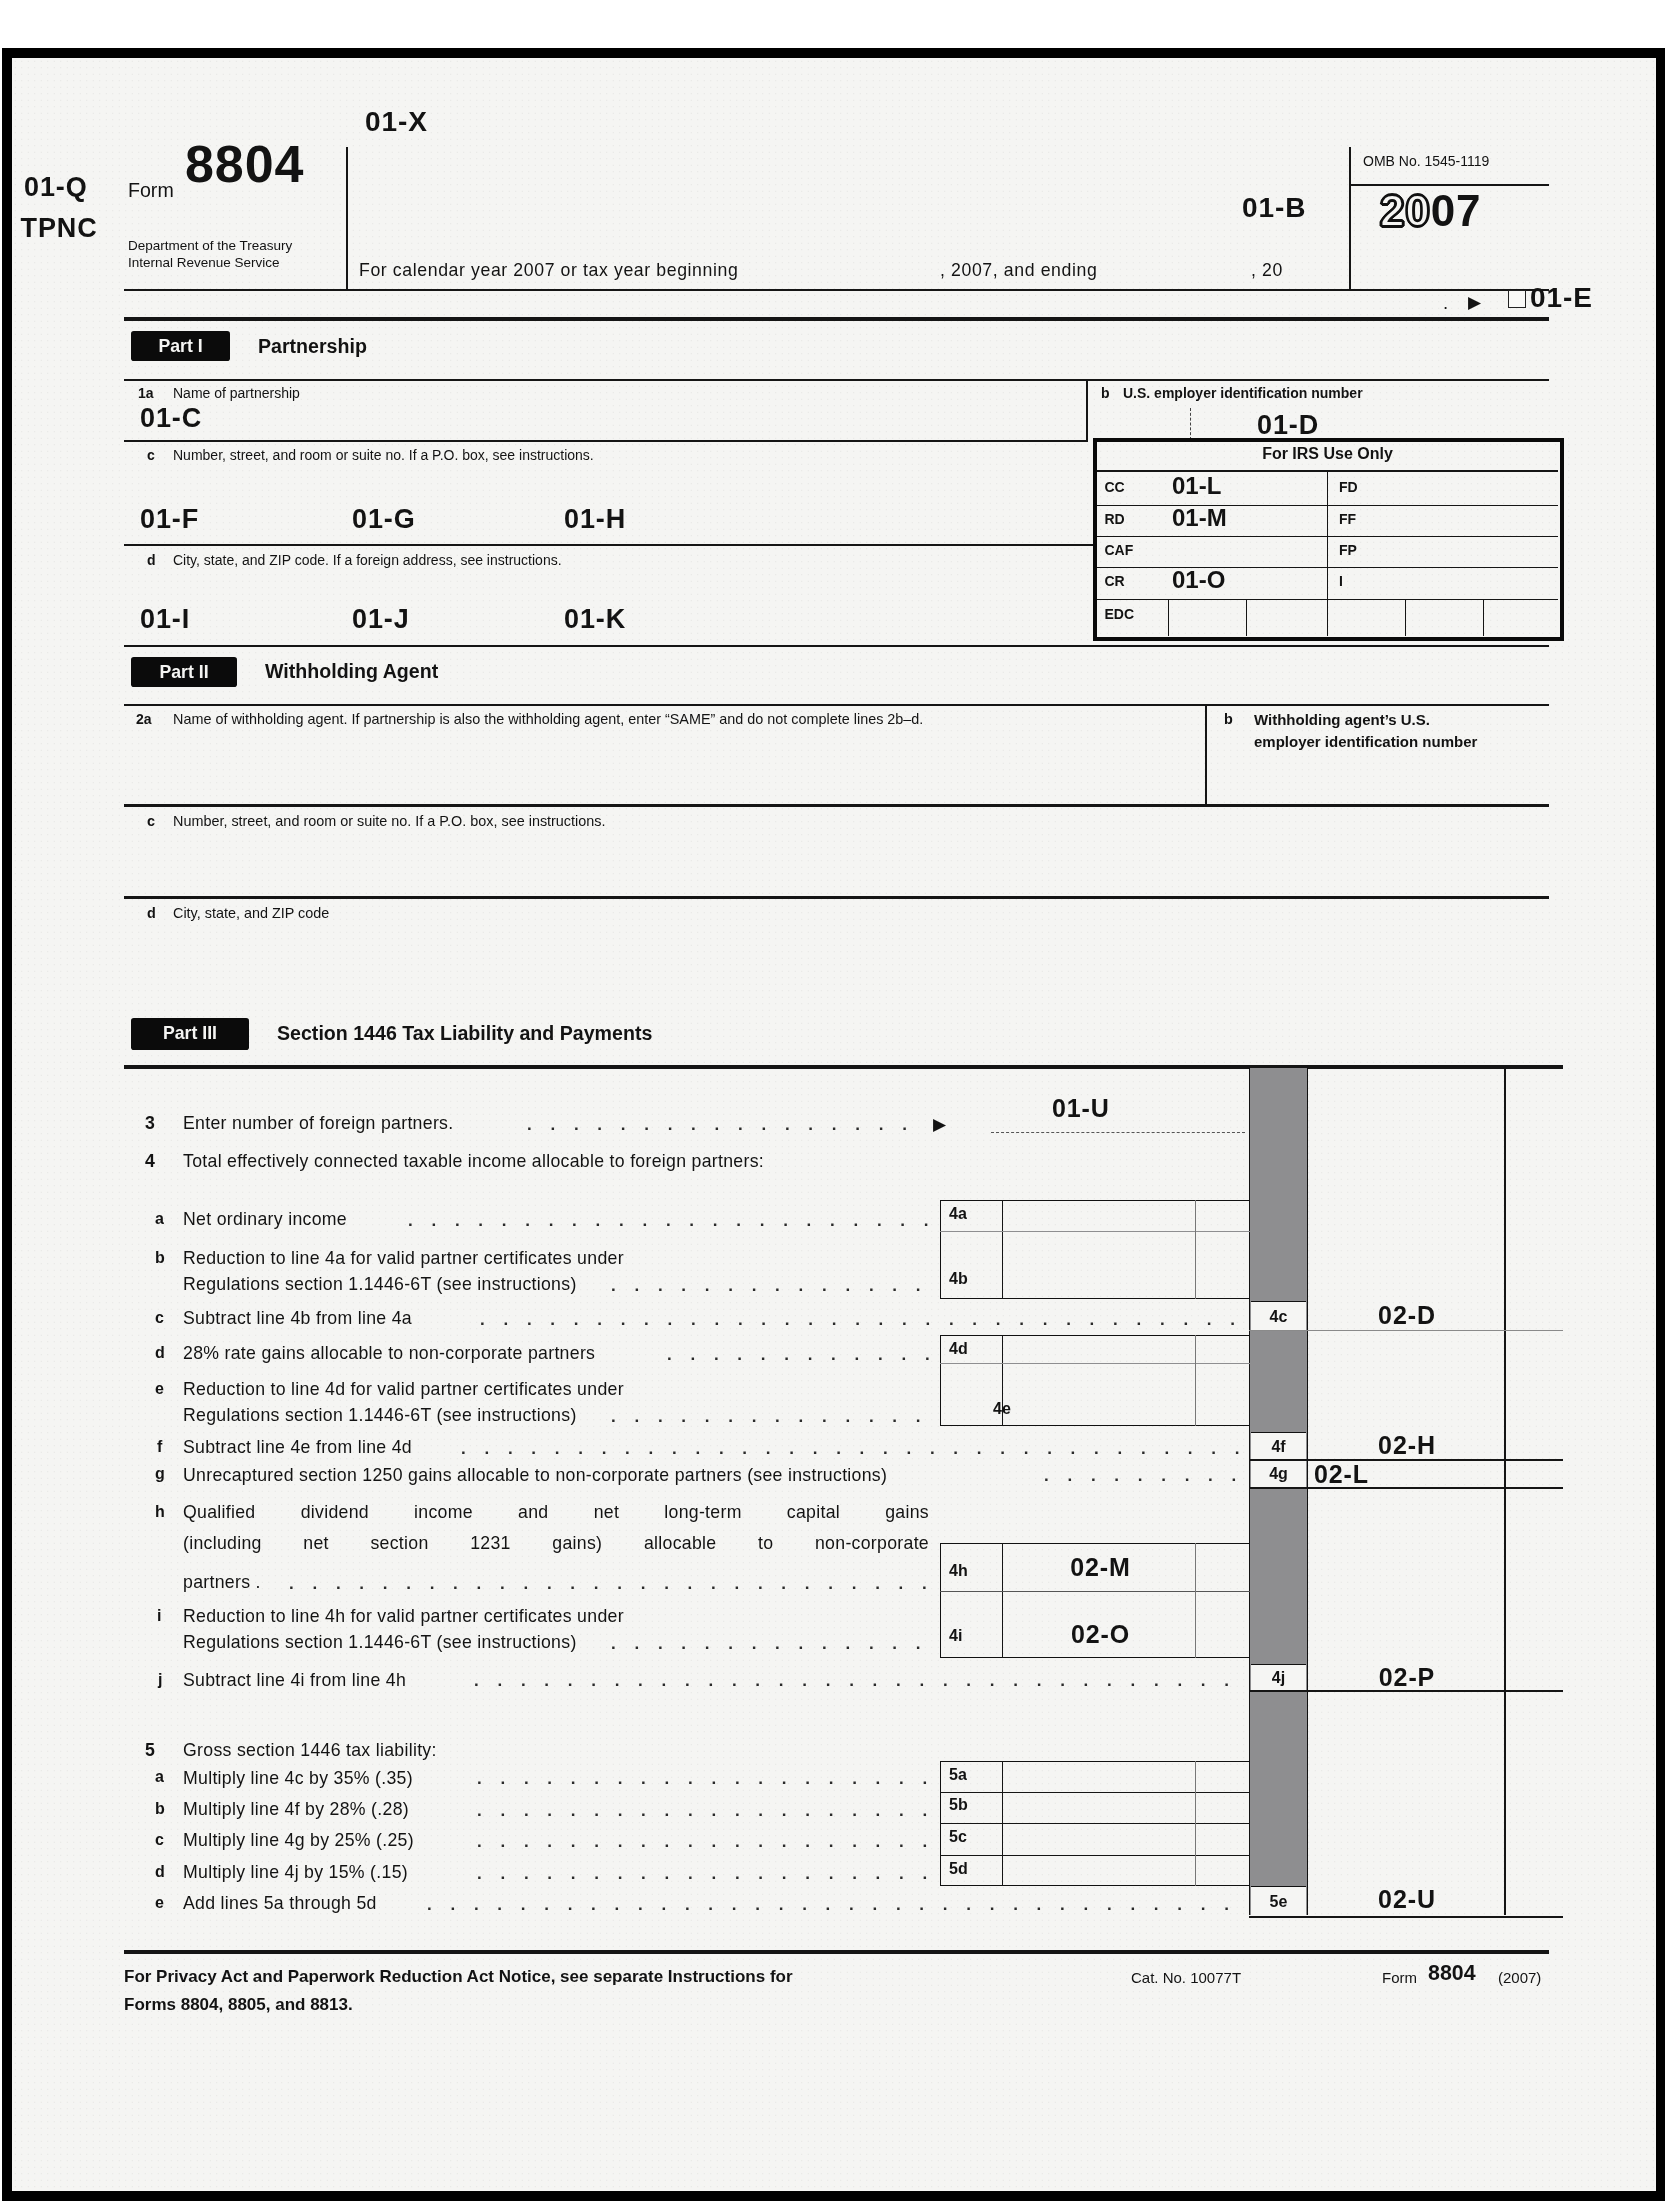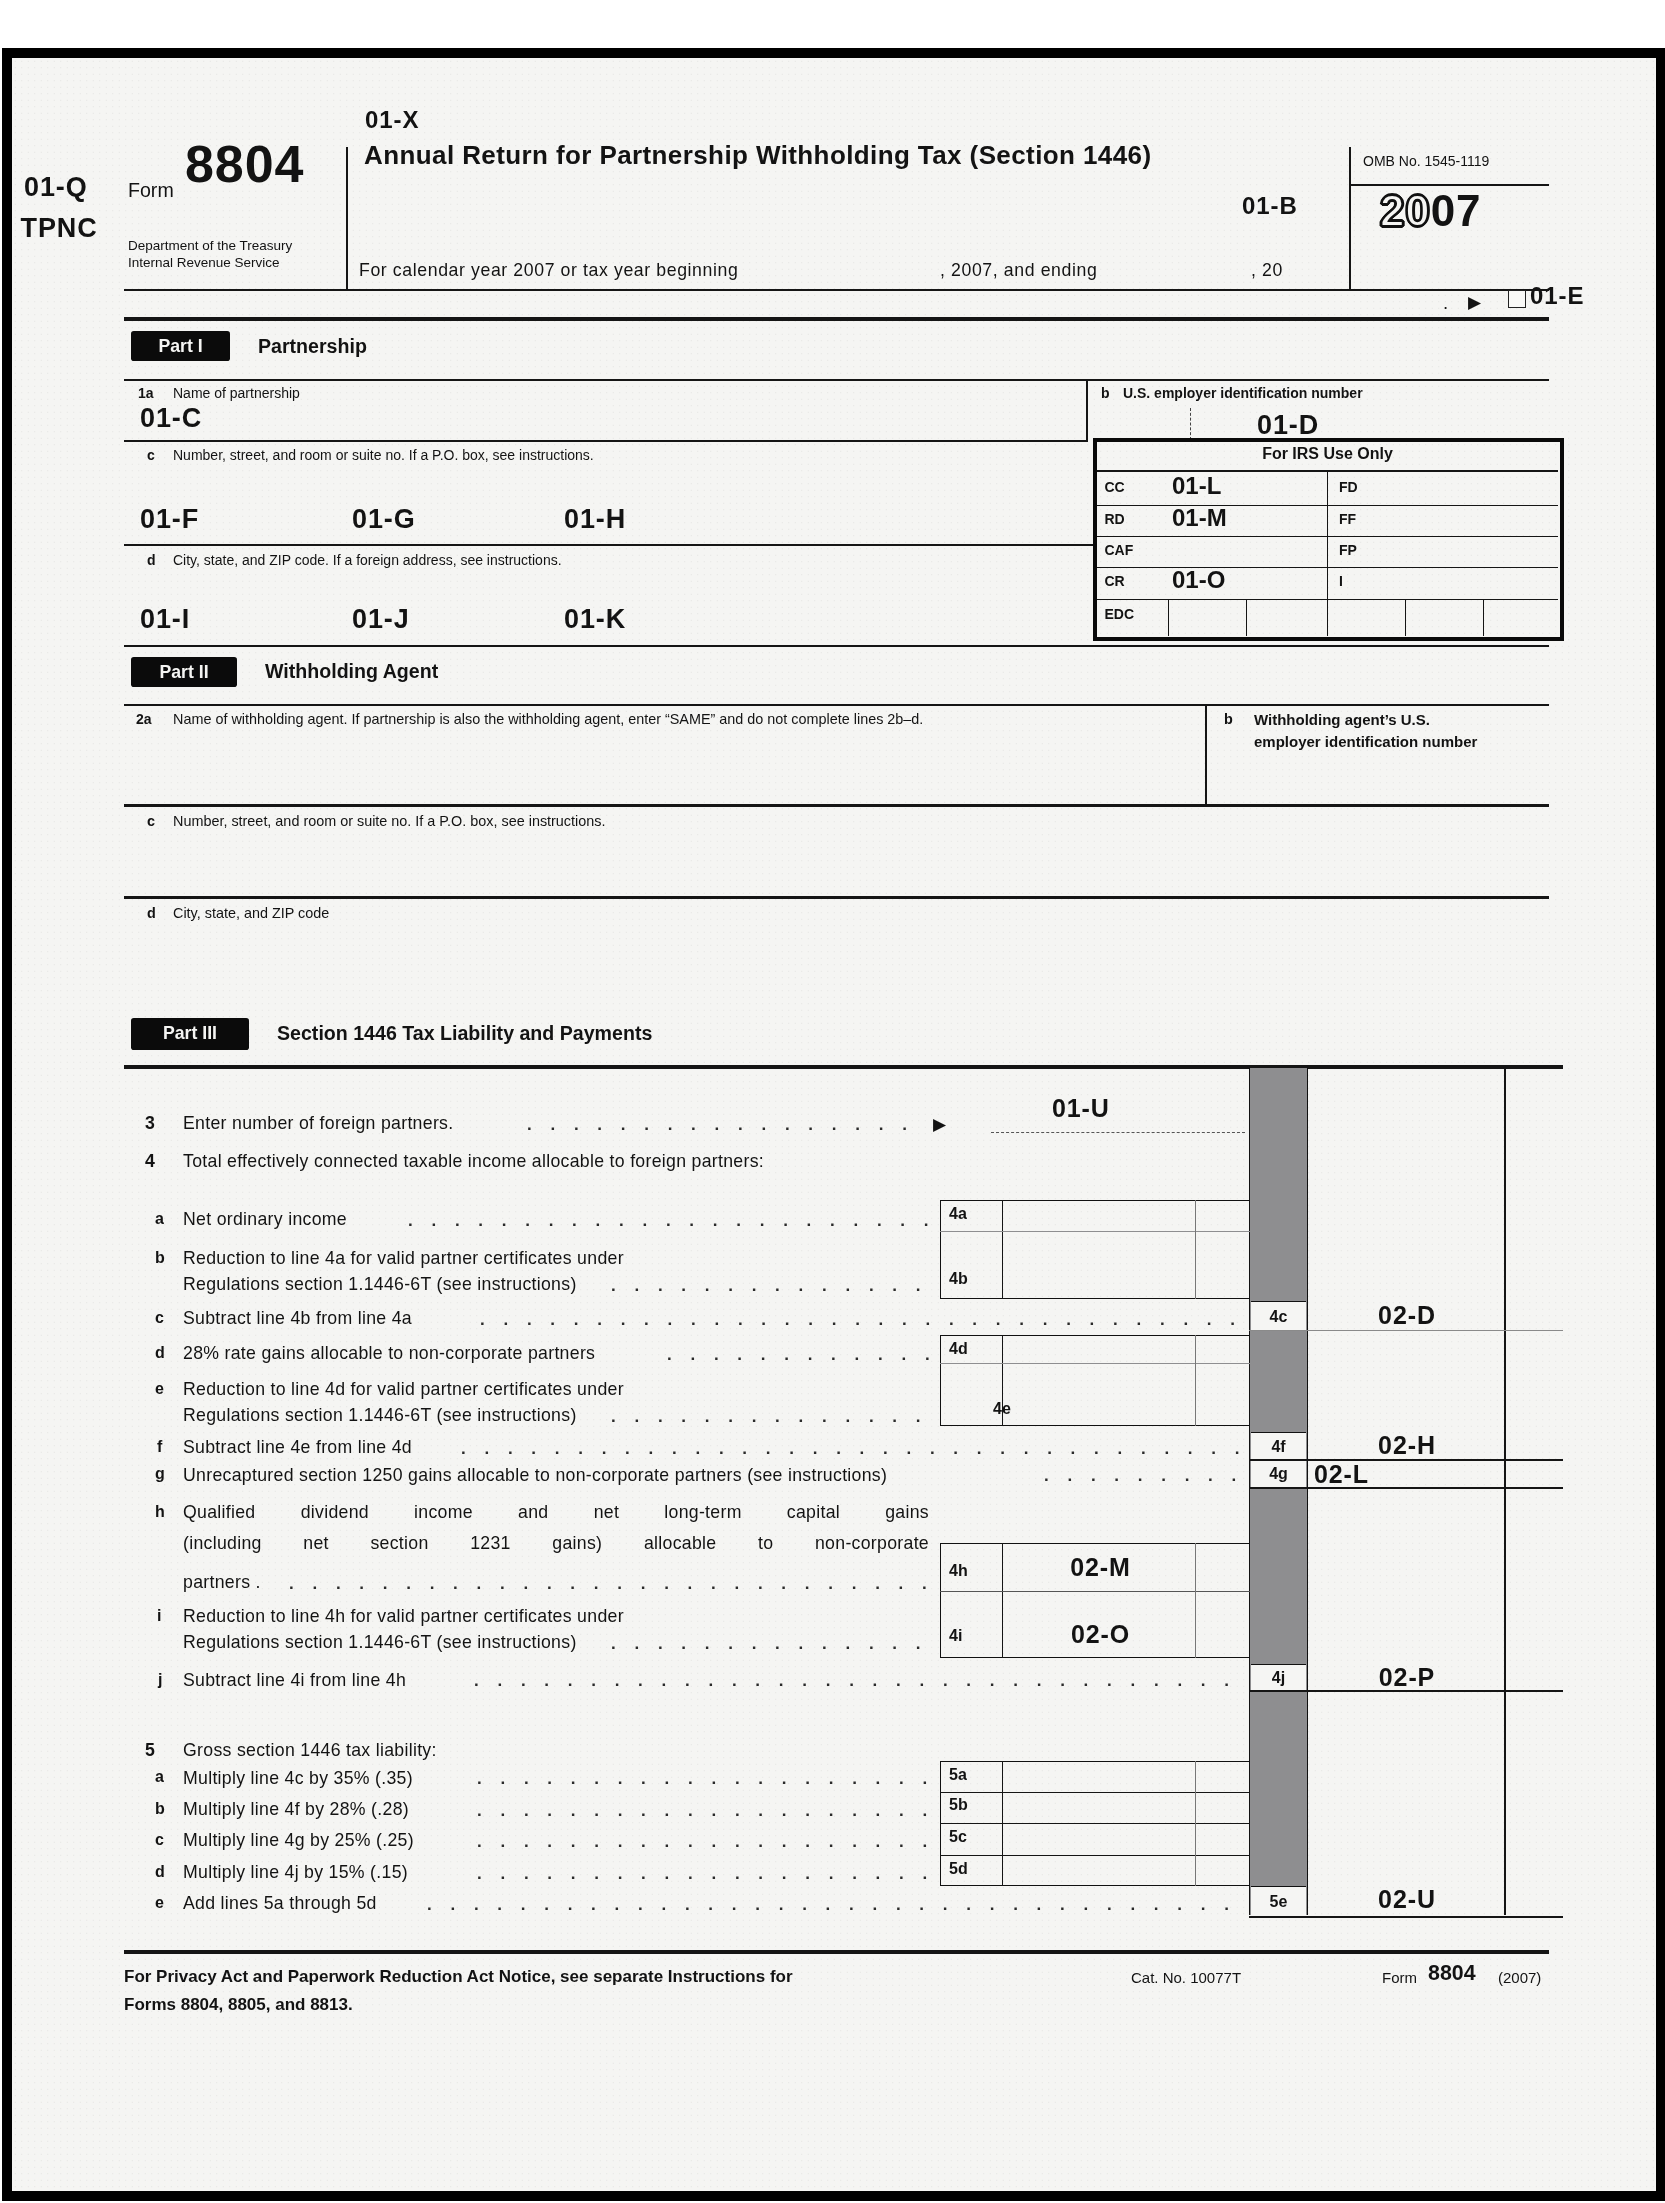--- a/index.html
+++ b/index.html
@@ -13,21 +13,21 @@
   .frame{position:absolute;left:1.9px;top:48px;width:1664px;height:2153px;box-sizing:border-box;
          border:10.3px solid #000;
          background-color:#f5f5f3;
          background-image:radial-gradient(#e0e0de 0.9px, transparent 0.9px);
          background-size:6.5px 6.5px;}
   .partbar{position:absolute;background:#0b0b0b;color:#f5f5f3;font-weight:bold;
            text-align:center;border-radius:2.8px;font-size:17.7px;padding-top:4.7px;box-sizing:border-box;}
   .sec-title{font-weight:bold;font-size:19.6px;}
   .small-lbl{font-size:14px;}
   .marker-lg{font-weight:bold;font-size:27px;letter-spacing:0.9px;}
-  .marker-md{font-weight:bold;font-size:24px;letter-spacing:0.9px;}
+  .marker-md{font-weight:bold;font-size:28px;letter-spacing:0.9px;}
   .rowtxt{font-size:17.7px;letter-spacing:0.3px;}
   .rowltr{font-size:16px;font-weight:bold;}
   .boxlbl{font-size:16px;font-weight:bold;}
   .dots{position:absolute;overflow:hidden;white-space:nowrap;font-size:17px;font-weight:bold;
         word-spacing:14px;color:#2a2a2a;}
   .dash-ul{position:absolute;border-bottom:1.9px dashed #555;}
   .dashed-v{position:absolute;border-left:1.9px dashed #444;width:0;}
   .checkbox{position:absolute;width:17.7px;height:17.7px;border:1.9px solid #222;background:#f9f9f7;box-sizing:border-box;}
   .justify2{white-space:normal;text-align:justify;text-align-last:justify;display:inline-block;}
   .outline20{color:#f5f5f3;-webkit-text-stroke:1.9px #111;
@@ -43,21 +43,20 @@
   <div class="abs marker-lg" style="left:24px;top:172px;">01-Q</div>
   <div class="abs marker-lg" style="left:20.5px;top:213px;">TPNC</div>
 
   <div class="abs marker-md" style="left:365px;top:106px;">01-X</div>
   <div class="abs" style="left:128px;top:179px;font-size:19.6px;">Form</div>
   <div class="abs b" style="left:185px;top:134px;font-size:52px;letter-spacing:0.9px;">8804</div>
   <div class="abs" style="left:128px;top:238px;font-size:13.5px;">Department of the Treasury</div>
   <div class="abs" style="left:128px;top:255px;font-size:13.5px;">Internal Revenue Service</div>
   <div class="vl" style="left:346px;top:147px;width:1.9px;height:144px;"></div>
 
-  <div class="abs b" style="left:364px;top:140px;font-size:26px;letter-spacing:0.4px;">Annual Return for Partnership Withholding Tax (Section 1446)</div>
   <div class="abs marker-md" style="left:1242px;top:192px;">01-B</div>
   <div class="abs" style="left:359px;top:260px;font-size:17.7px;letter-spacing:0.6px;">For calendar year 2007 or tax year beginning</div>
   <div class="abs" style="left:940px;top:260px;font-size:17.7px;letter-spacing:0.6px;">, 2007, and ending</div>
   <div class="abs" style="left:1251px;top:260px;font-size:17.7px;letter-spacing:0.6px;">, 20</div>
 
   <div class="vl" style="left:1349px;top:147px;width:1.9px;height:142px;"></div>
   <div class="abs" style="left:1363px;top:153px;font-size:14px;">OMB No. 1545-1119</div>
   <div class="hl" style="left:1349px;top:184px;width:200px;height:1.9px;"></div>
   <div class="abs b" style="left:1380px;top:186px;font-size:44px;letter-spacing:0.9px;"><span class="outline20">20</span><span>07</span></div>
 

